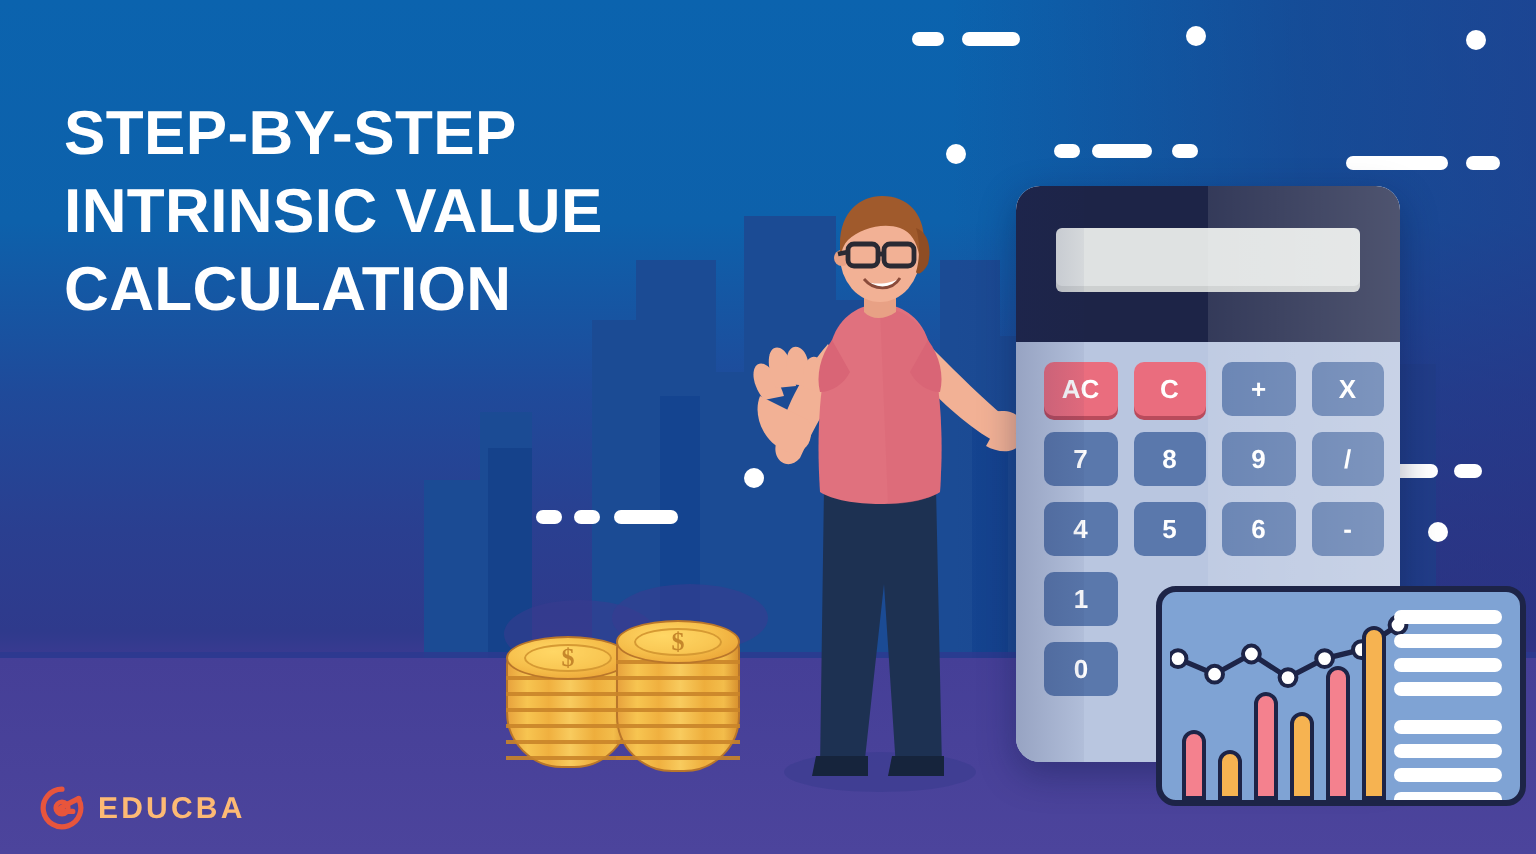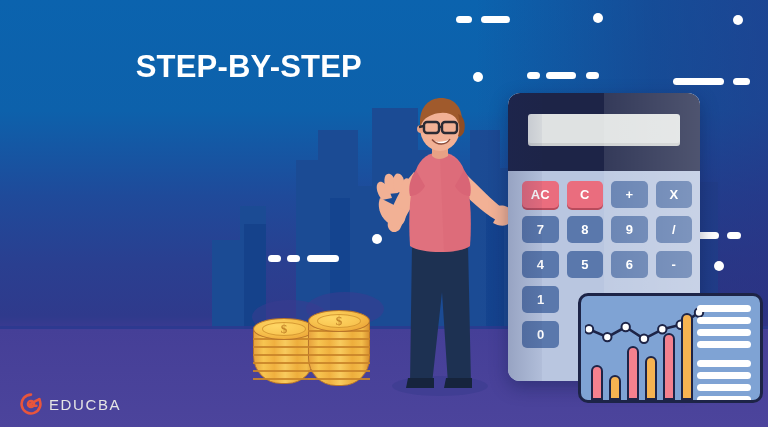--- a/index.html
+++ b/index.html
@@ -1,21 +1,20 @@
 <!DOCTYPE html>
 <html><head>
 <meta charset="utf-8">
 <style>
   * { margin:0; padding:0; box-sizing:border-box; }
   html,body { background:#1b1b1b; }
   .stage {
     position:relative; width:768px; height:427px; overflow:hidden;
     font-family:"Liberation Sans", sans-serif;
     background:#0d63ae;
-    text-align:right;
   }
 
   
   .bg-grad {
     position:absolute; inset:0;
     background:linear-gradient(180deg,
       #0b63ae 0%,
       #0d61ab 26%,
       #1f4a9a 46%,
       #2a3f90 62%,
@@ -131,21 +130,21 @@
     background:#7fa3d4; border:3px solid #1d2447; border-radius:10px;
     overflow:hidden;
   }
   .panel-bars{ position:absolute; left:10px; bottom:0; width:108px; height:104px; }
   .bar{ position:absolute; bottom:0; width:12px; border-radius:6px 6px 0 0; }
   .panel-lines{ position:absolute; right:9px; top:9px; width:54px; }
   .pline{ height:7px; border-radius:4px; background:#ffffff; margin-bottom:5px; }
 
   
   .logo{ position:absolute; left:20px; top:393px; display:flex; align-items:center; gap:7px; }
-  .logo-text{ color:#e5e5e5; font-size:15px; font-weight:400; letter-spacing:1.6px; }
+  .logo-text{ color:#fdba74; font-size:15px; font-weight:700; letter-spacing:1.6px; }
 </style>
 </head>
 <body>
 
 <div class="stage">
 
   <div class="bg-grad"></div>
 
   <svg class="city" viewBox="0 0 768 427" preserveAspectRatio="none">
     <g fill="#1b4b94">
@@ -174,20 +173,22 @@
       <rect x="486" y="210" width="18" height="120"></rect>
     </g>
   </svg>
 
   <div class="bg-right-wash"></div>
   <div class="ground-fill"></div>
   <div class="ground-line"></div>
 
   <div class="title">
     <div>STEP-BY-STEP</div>
+    <div>INTRINSIC VALUE</div>
+    <div>CALCULATION</div>
   </div>
 
   <div id="decor-layer">
       <div class="dash" style="left: 456px; top: 16px; width: 16px; background: rgb(255, 255, 255);"></div>
       <div class="dash" style="left: 481px; top: 16px; width: 29px; background: rgb(255, 255, 255);"></div>
       <div class="dash" style="left: 527px; top: 72px; width: 13px; background: rgb(255, 255, 255);"></div>
       <div class="dash" style="left: 546px; top: 72px; width: 30px; background: rgb(255, 255, 255);"></div>
       <div class="dash" style="left: 586px; top: 72px; width: 13px; background: rgb(255, 255, 255);"></div>
       <div class="dash" style="left: 673px; top: 78px; width: 51px; background: rgb(255, 255, 255);"></div>
       <div class="dash" style="left: 733px; top: 78px; width: 17px; background: rgb(255, 255, 255);"></div>

